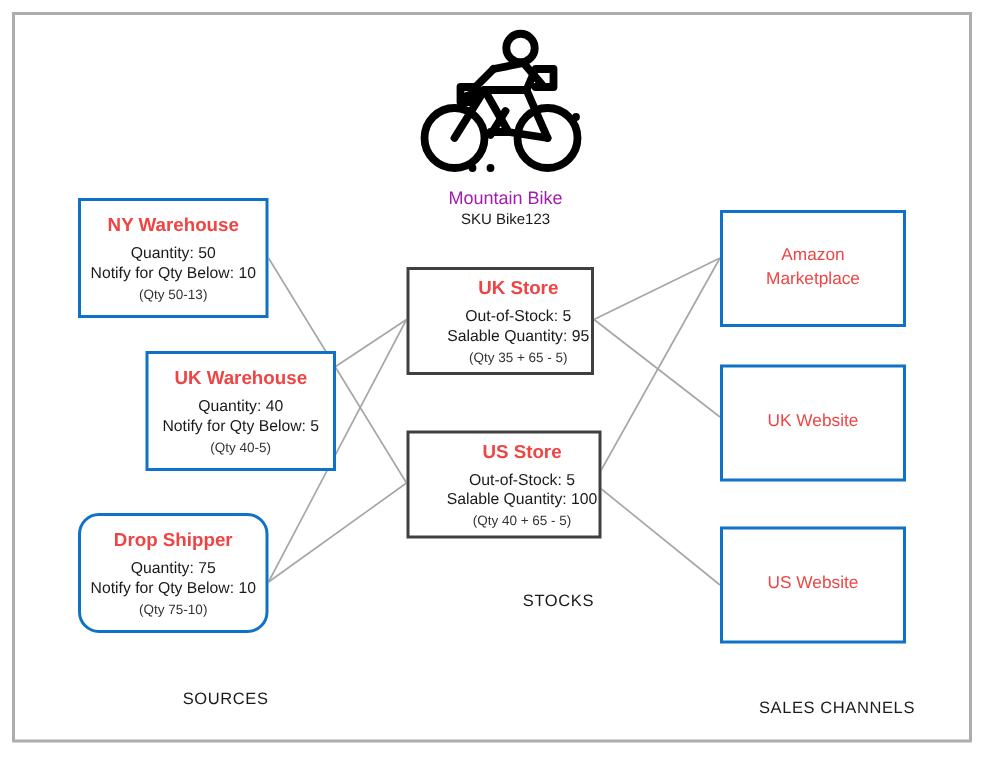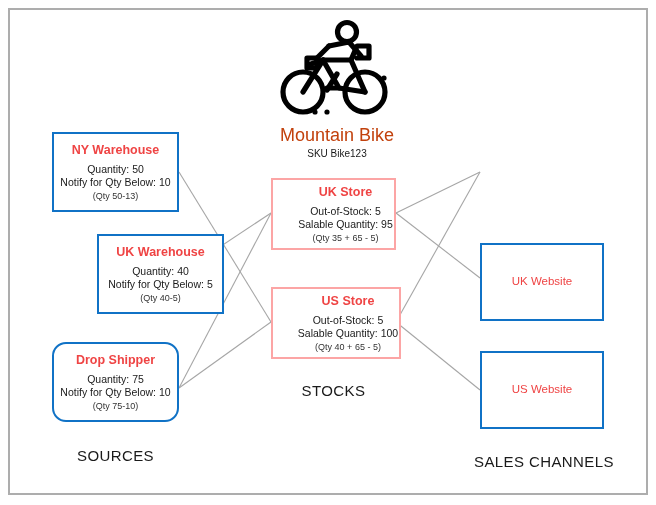--- a/index.html
+++ b/index.html
@@ -44,21 +44,21 @@
     flex-direction: column;
     align-items: center;
     justify-content: center;
     text-align: center;
     line-height: 1.28;
   }
   .node.source, .node.channel {
     border: 2px solid #1072c6;
   }
   .node.store {
-    border: 2px solid #fca5a5;
+    border: 2px solid #404040;
     padding-left: 24px;
   }
   .node-title {
     font-size: 12.5px;
     font-weight: 700;
     color: #ef4444;
     margin-bottom: 5px;
   }
   .node-line {
     font-size: 10.5px;
@@ -70,43 +70,44 @@
     margin-top: 1px;
   }
   .channel .node-title {
     font-weight: 400;
     font-size: 11.5px;
     margin-bottom: 0;
     line-height: 1.35;
   }
   .section-label {
     position: absolute;
-    font-size: 15px;
+    font-size: 11px;
     color: #1a1a1a;
     letter-spacing: 0.4px;
     white-space: nowrap;
-    text-align: center;
+    text-align: right;
+    margin-top: 13px;
   }
   #product {
     position: absolute;
     left: 262px;
     top: 18px;
     width: 150px;
     display: flex;
     flex-direction: column;
     align-items: center;
   }
   #product .bike-icon {
     width: 120px;
     height: 104px;
     display: block;
   }
   #product .product-name {
-    font-size: 18px;
-    color: #c2410c;
+    font-size: 12px;
+    color: #a21caf;
     margin-top: 3px;
   }
   #product .product-sku {
     font-size: 10px;
     color: #1a1a1a;
     margin-top: 2px;
   }
 </style>
 </head>
 <body>
@@ -182,20 +183,24 @@
     <div class="node-sub">(Qty 35 + 65 - 5)</div>
   </div>
 
   <div class="node store" style="left:271px; top:287px; width:130px; height:72px;">
     <div class="node-title">US Store</div>
     <div class="node-line">Out-of-Stock: 5</div>
     <div class="node-line">Salable Quantity: 100</div>
     <div class="node-sub">(Qty 40 + 65 - 5)</div>
   </div>
 
+  <div class="node channel" style="left:480px; top:140px; width:124px; height:78px;">
+    <div class="node-title" style="white-space: pre-line;">Amazon
+Marketplace</div>
+  </div>
 
   <div class="node channel" style="left:480px; top:351px; width:124px; height:78px;">
     <div class="node-title">US Website</div>
   </div>
 
   <div class="node channel" style="left:480px; top:243px; width:124px; height:78px;">
     <div class="node-title">UK Website</div>
   </div>
 
   <div class="section-label" style="left:52px; top:447px; width:127px;">SOURCES</div>

